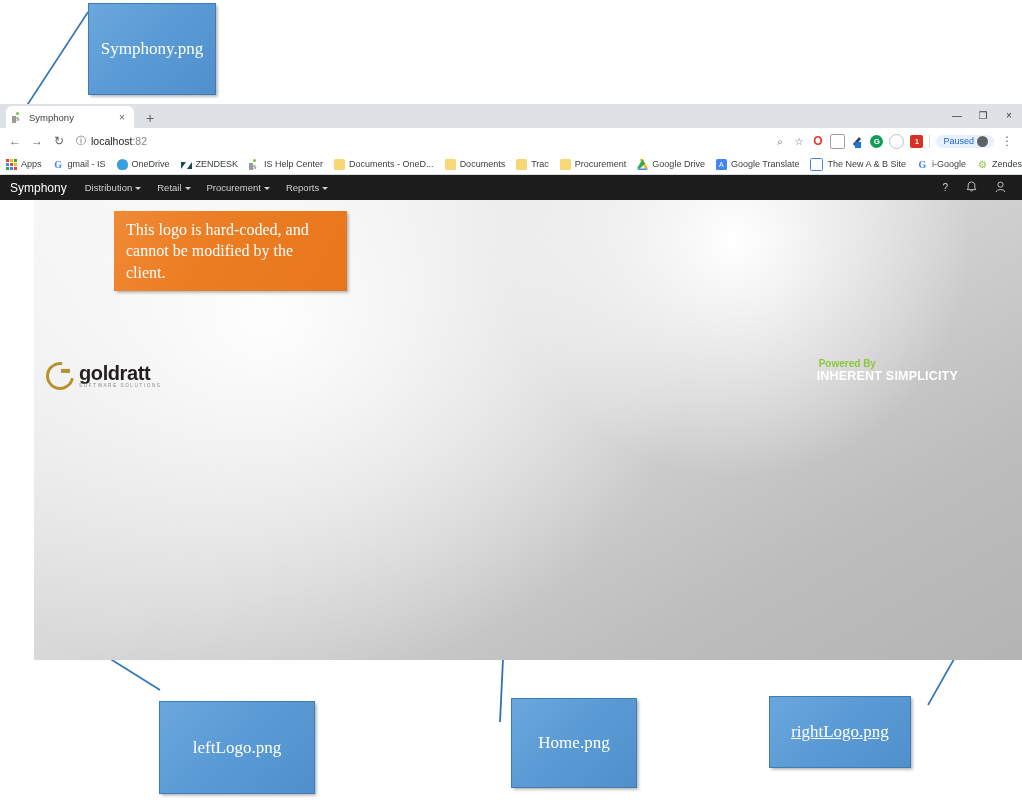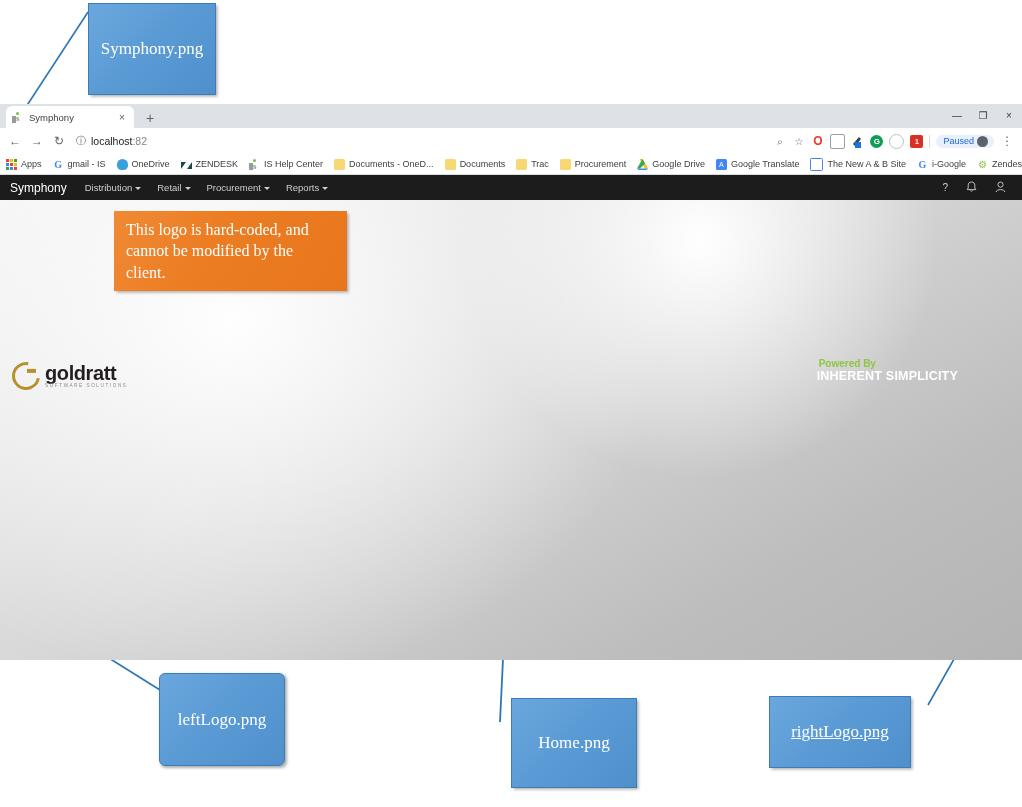--- a/index.html
+++ b/index.html
@@ -215,20 +215,21 @@
   }
   .nav-right span { color:#d0d0d0; font-size:10px; }
 
   .canvas {
     position: relative;
     height: 460px;
     background:
       radial-gradient(circle 330px at 700px 40px, #ffffff 0%, rgba(255,255,255,0) 72%),
       radial-gradient(ellipse 620px 520px at 230px 120px, #fefefe 0%, rgba(255,255,255,0) 70%),
       linear-gradient(150deg, #f2f2f2 0%, #d8d8d8 45%, #bdbdbd 78%, #b4b4b4 100%);
+    margin-left: 34px;
   }
 
   
   .islogo {
     position: absolute; left: 436px; top: 368px;
     width: 150px; height: 70px;
   }
   .is-i {
     position: absolute; left: 0px; top: 22px;
     width: 26px; height: 48px;
@@ -529,21 +530,21 @@
   </div>
 
   <div class="callout blue" style="left:88px; top:3px; width:128px; height:92px;">
     <span>Symphony.png</span>
   </div>
 
   <div class="callout orange" style="left:114px; top:211px; width:233px; height:80px;">
     <span>This logo is hard-coded, and cannot be modified by the client.</span>
   </div>
 
-  <div class="callout blue" style="left:159px; top:673px; width:126px; height:93px;border-radius:6px;">
+  <div class="callout blue" style="left:159px; top:701px; width:156px; height:93px;">
     <span>leftLogo.png</span>
   </div>
 
   <div class="callout blue" style="left:511px; top:698px; width:126px; height:90px;">
     <span>Home.png</span>
   </div>
 
   <div class="callout blue" style="left:769px; top:696px; width:142px; height:72px;text-decoration:underline;">
     <span>rightLogo.png</span>
   </div>

